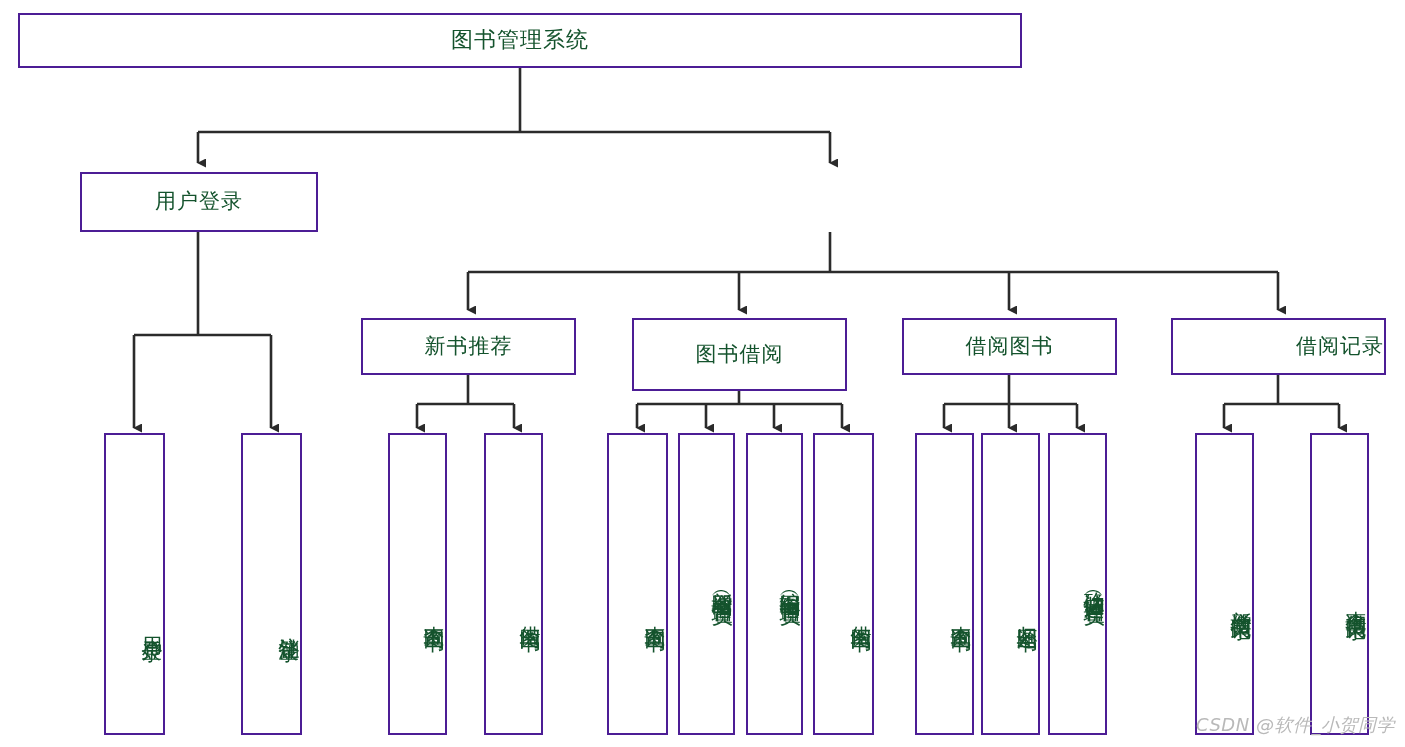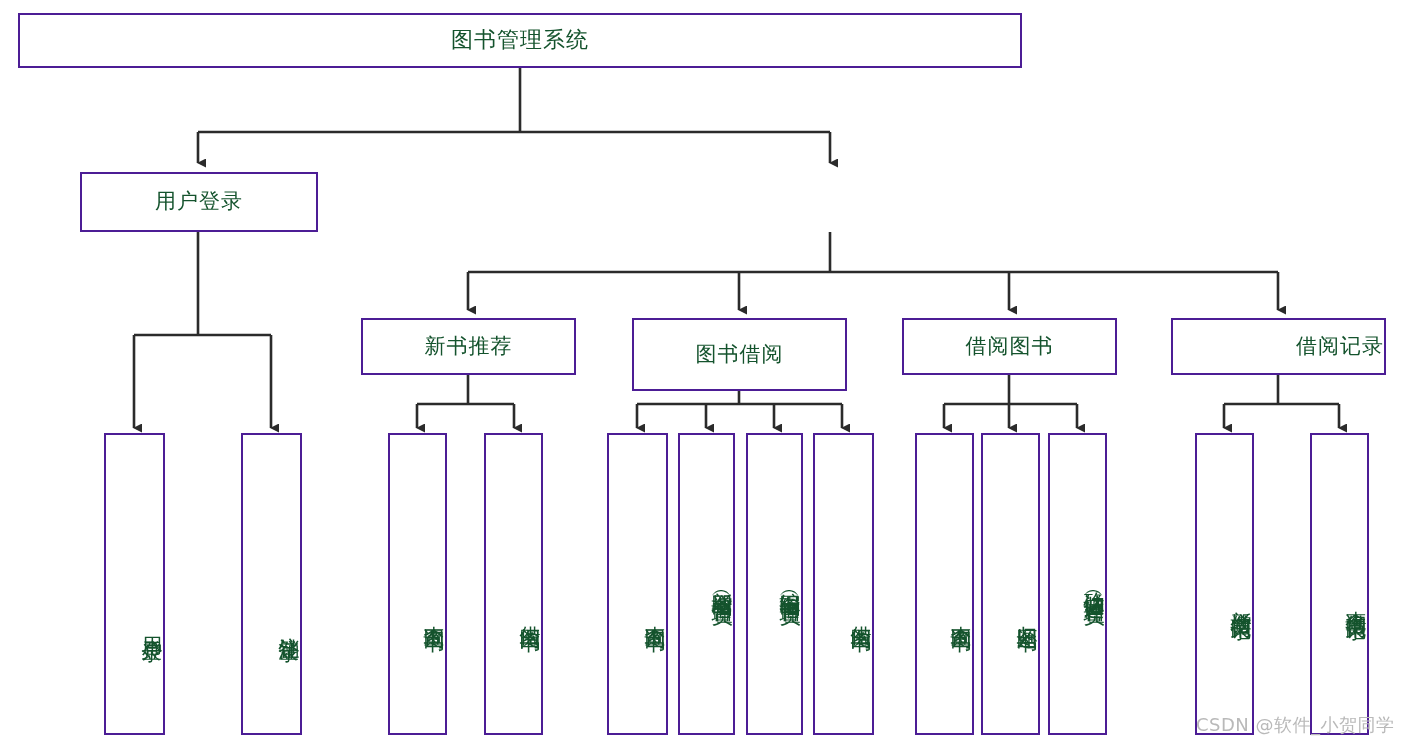--- a/index.html
+++ b/index.html
@@ -59,20 +59,21 @@
     writing-mode: vertical-rl;
     text-orientation: upright;
     display: block;
   }
   .watermark {
     position: absolute;
     font-size: 18px;
     color: #b9b9b9;
     white-space: nowrap;
     letter-spacing: 0.5px;
+    font-style: italic;
   }
 </style>
 </head>
 <body>
 
 <div id="diagram-root">
 
   <svg id="edge-layer" viewBox="0 0 1405 747" xmlns="http://www.w3.org/2000/svg">
     <defs>
       <marker id="arrowhead" markerWidth="9" markerHeight="9" refX="4.5" refY="8" orient="auto" markerUnits="userSpaceOnUse">

